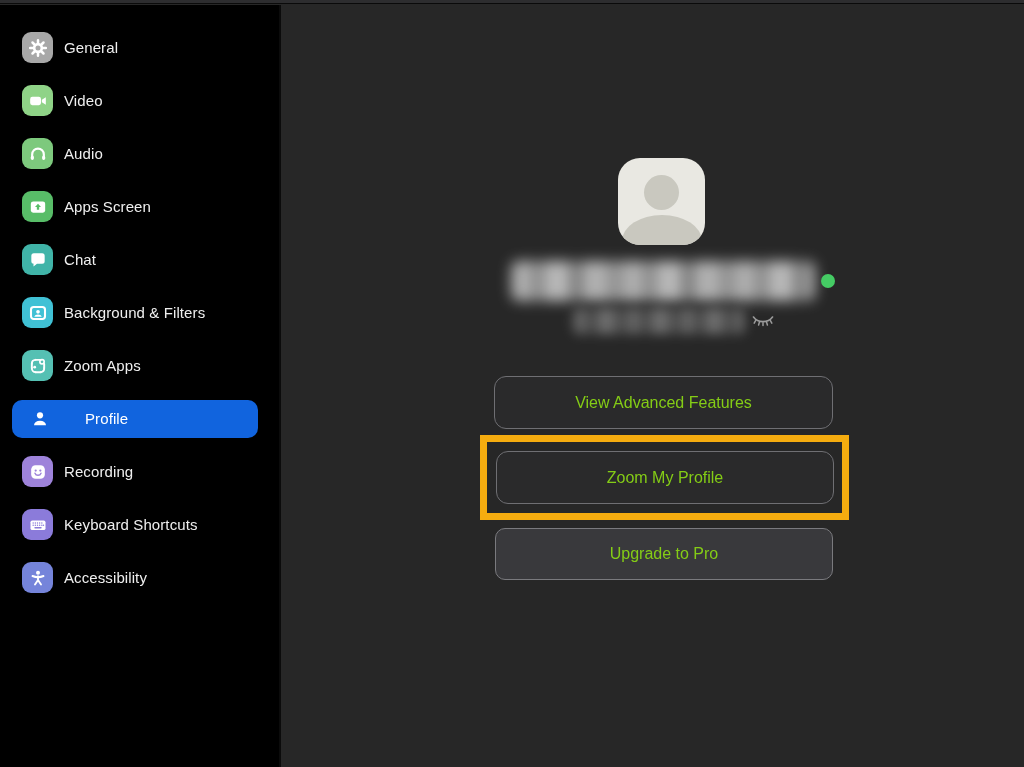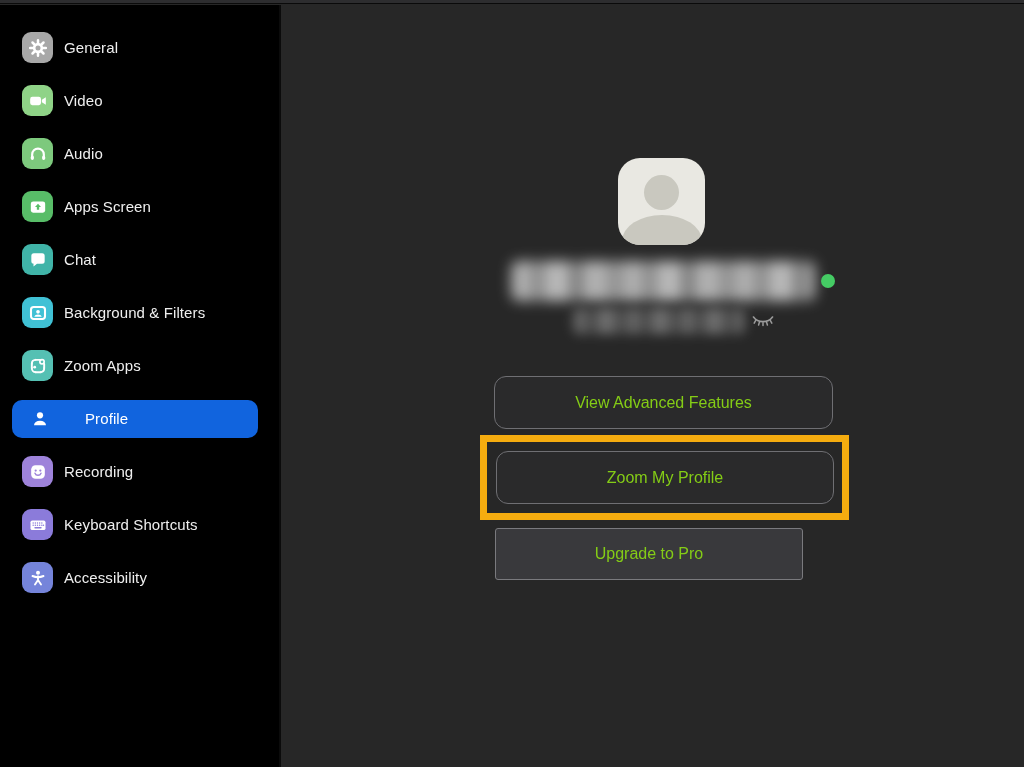--- a/index.html
+++ b/index.html
@@ -80,22 +80,22 @@
 
   .btn {
     position:absolute; left:213px; width:339px; height:53px;
     border-radius:12px; border:1.5px solid #6f6f73; background:#2a2a2b;
     color:#84cc16; font-size:16px; font-weight:500;
     font-family:"Liberation Sans","DejaVu Sans",sans-serif;
     display:flex; align-items:center; justify-content:center; cursor:pointer;
   }
   .btn-advanced { top:371px; }
   .btn-edit    { top:446px; left:215px; width:338px; }
-  .btn-upgrade { top:523px; left:214px; width:308px; height:52px;
-                 background:#39393c; border-color:#7a7a7e; border-radius:3px; }
+  .btn-upgrade { top:523px; left:214px; width:338px; height:52px;
+                 background:#39393c; border-color:#7a7a7e; border-radius:10px; }
 
   .annotation-box {
     position:absolute; left:199px; top:430px; width:369px; height:85px;
     border:7px solid #f5ac0f; pointer-events:none; z-index:4;
   }
 </style>
 </head>
 <body>
 
 <div class="titlebar-edge"></div>

